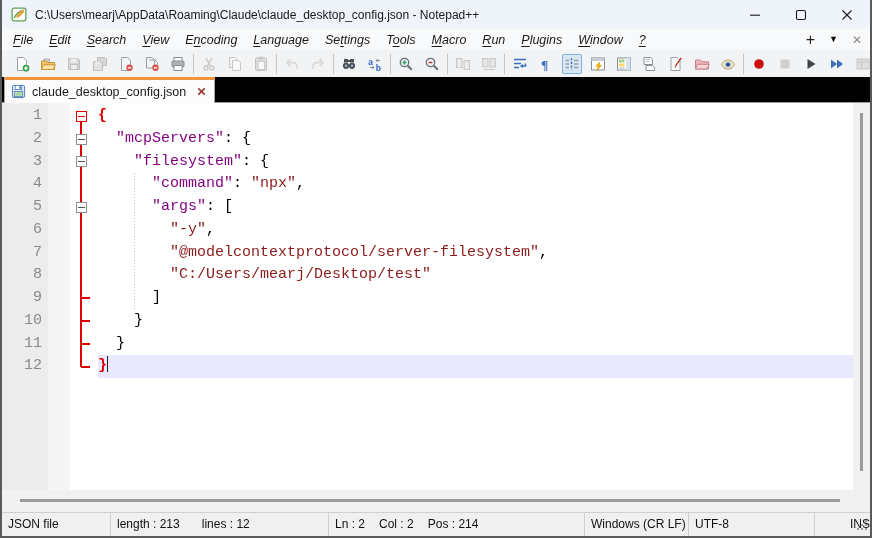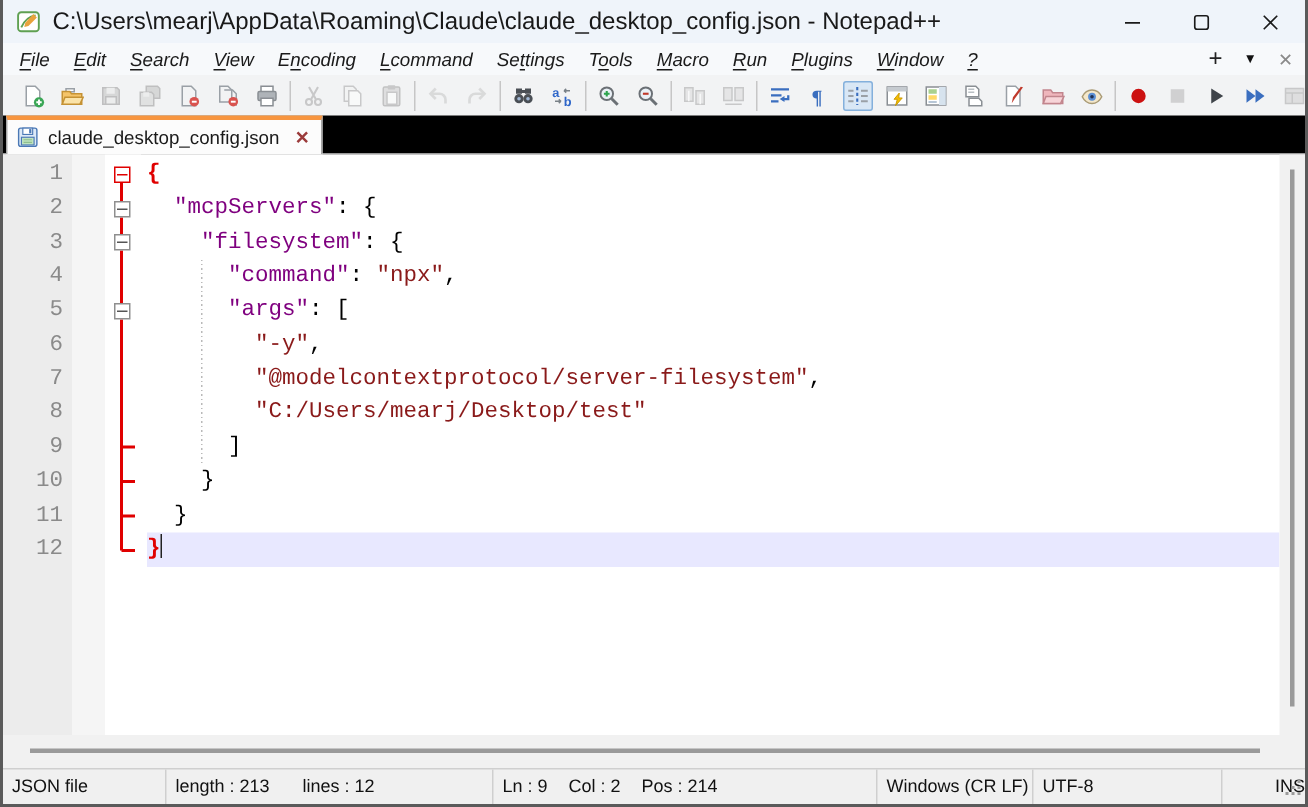--- a/index.html
+++ b/index.html
@@ -6,21 +6,21 @@
   *{box-sizing:border-box;}
   .win{
     width:872px;height:538px;position:relative;overflow:hidden;
     border-left:2px solid #5a5a5a;border-right:2px solid #5a5a5a;border-bottom:2px solid #5a5a5a;
     font-family:"Liberation Sans",sans-serif;background:#fff;
   }
   
   .titlebar{height:29px;background:#EFF4FA;display:flex;align-items:center;}
   .appicon{width:17px;height:17px;margin:0 7px 0 9px;flex:0 0 auto;}
   .appicon svg{width:17px;height:17px;}
-  .title{font-size:16px;color:#191919;white-space:nowrap;}
+  .title{font-size:12px;color:#191919;white-space:nowrap;}
   .wbtns{margin-left:auto;display:flex;height:100%;}
   .wbtn{width:46px;height:100%;display:flex;align-items:center;justify-content:center;}
   .wbtn svg{width:12px;height:12px;}
   
   .menubar{height:21px;background:#F7F9FB;display:flex;align-items:center;padding-left:3px;font-size:12.5px;color:#1a1a1a;}
   .mi{padding:0 8px;white-space:nowrap;cursor:default;font-style:italic;}
   .mi u{text-underline-offset:2px;}
   .mb-right{margin-left:auto;display:flex;align-items:center;padding-right:8px;gap:14px;}
   .mbtn{cursor:default;line-height:1;}
   .mbtn.plus{font-size:16px;color:#222;}
@@ -111,21 +111,21 @@
         </div>
     </div>
   </div>
 
   <div class="menubar">
     <span class="mi"><span></span><u>F</u><span>ile</span></span>
     <span class="mi"><span></span><u>E</u><span>dit</span></span>
     <span class="mi"><span></span><u>S</u><span>earch</span></span>
     <span class="mi"><span></span><u>V</u><span>iew</span></span>
     <span class="mi"><span>E</span><u>n</u><span>coding</span></span>
-    <span class="mi"><span></span><u>L</u><span>command</span></span>
+    <span class="mi"><span></span><u>L</u><span>anguage</span></span>
     <span class="mi"><span>Se</span><u>t</u><span>tings</span></span>
     <span class="mi"><span>T</span><u>o</u><span>ols</span></span>
     <span class="mi"><span></span><u>M</u><span>acro</span></span>
     <span class="mi"><span></span><u>R</u><span>un</span></span>
     <span class="mi"><span></span><u>P</u><span>lugins</span></span>
     <span class="mi"><span></span><u>W</u><span>indow</span></span>
     <span class="mi"><span></span><u>?</u><span></span></span>
     <span class="mb-right">
       <span class="mbtn plus">+</span>
       <span class="mbtn arrow">▼</span>
@@ -442,21 +442,21 @@
     </div>
   </div>
 
   <div class="hscroll">
     <div class="hthumb"></div>
   </div>
 
   <div class="statusbar">
     <div class="sb s1">JSON file</div>
     <div class="sb s2"><span>length : 213</span><span class="gap22">lines : 12</span></div>
-    <div class="sb s3"><span>Ln : 9</span><span class="gap14">Col : 2</span><span class="gap14">Pos : 214</span></div>
+    <div class="sb s3"><span>Ln : 2</span><span class="gap14">Col : 2</span><span class="gap14">Pos : 214</span></div>
     <div class="sb s4">Windows (CR LF)</div>
     <div class="sb s5">UTF-8</div>
     <div class="sb s6"><span>INS</span></div>
     <span class="grip">
       <svg width="12" height="12" viewBox="0 0 12 12">
           <g fill="#9a9a9a">
             <rect x="9" y="1" width="2" height="2"></rect>
             <rect x="9" y="5" width="2" height="2"></rect>
             <rect x="5" y="5" width="2" height="2"></rect>
             <rect x="9" y="9" width="2" height="2"></rect>

